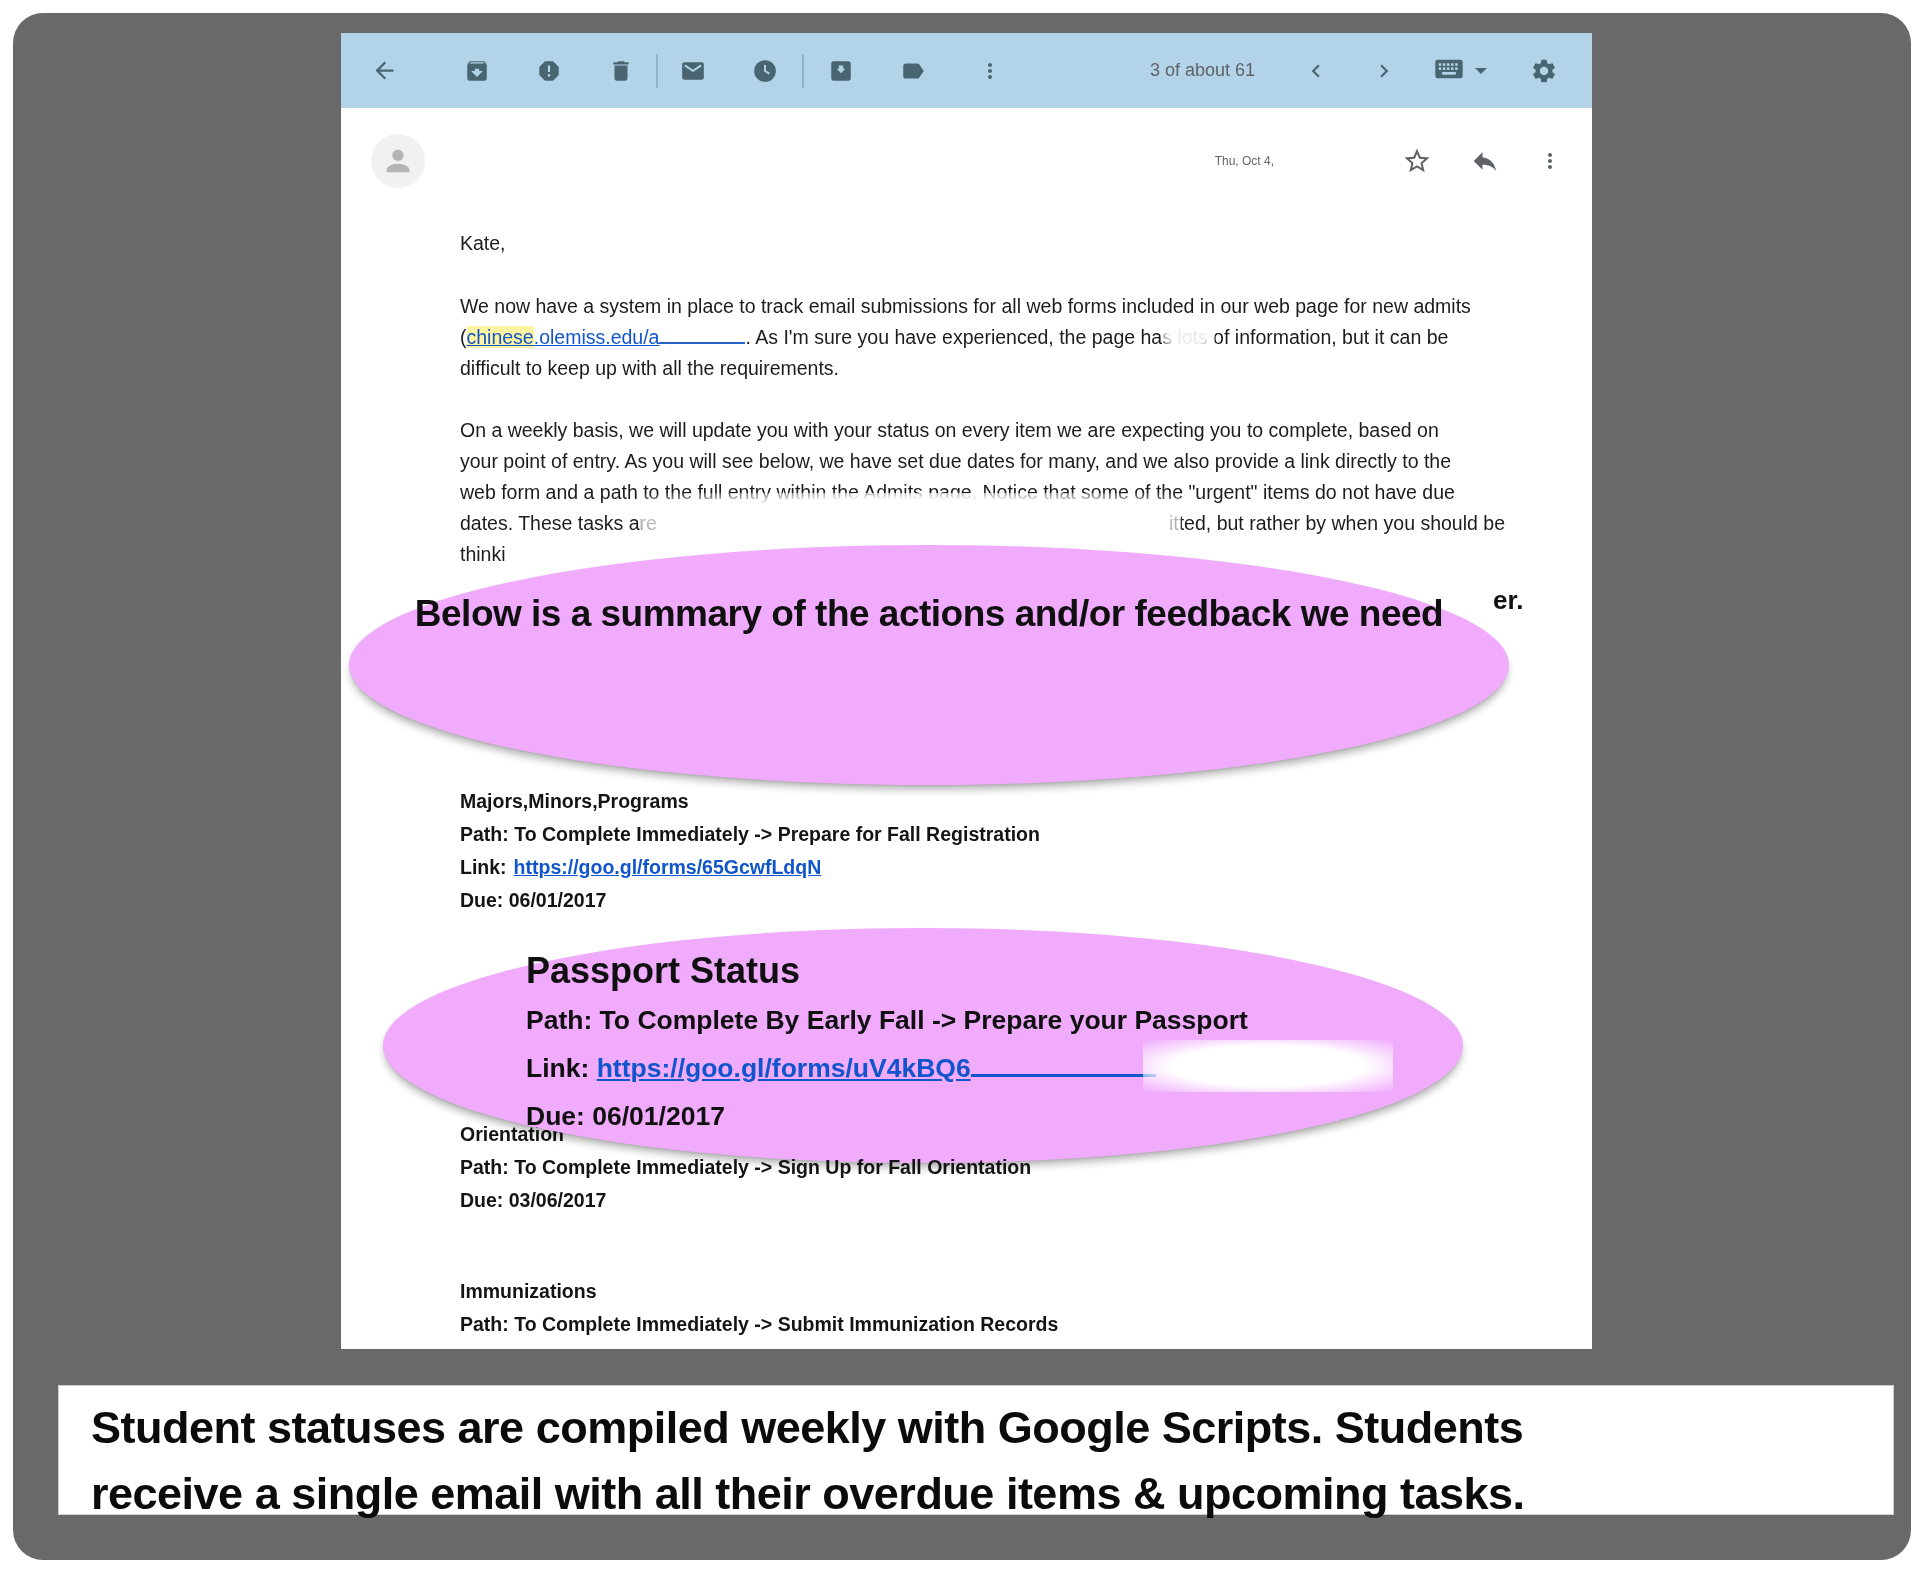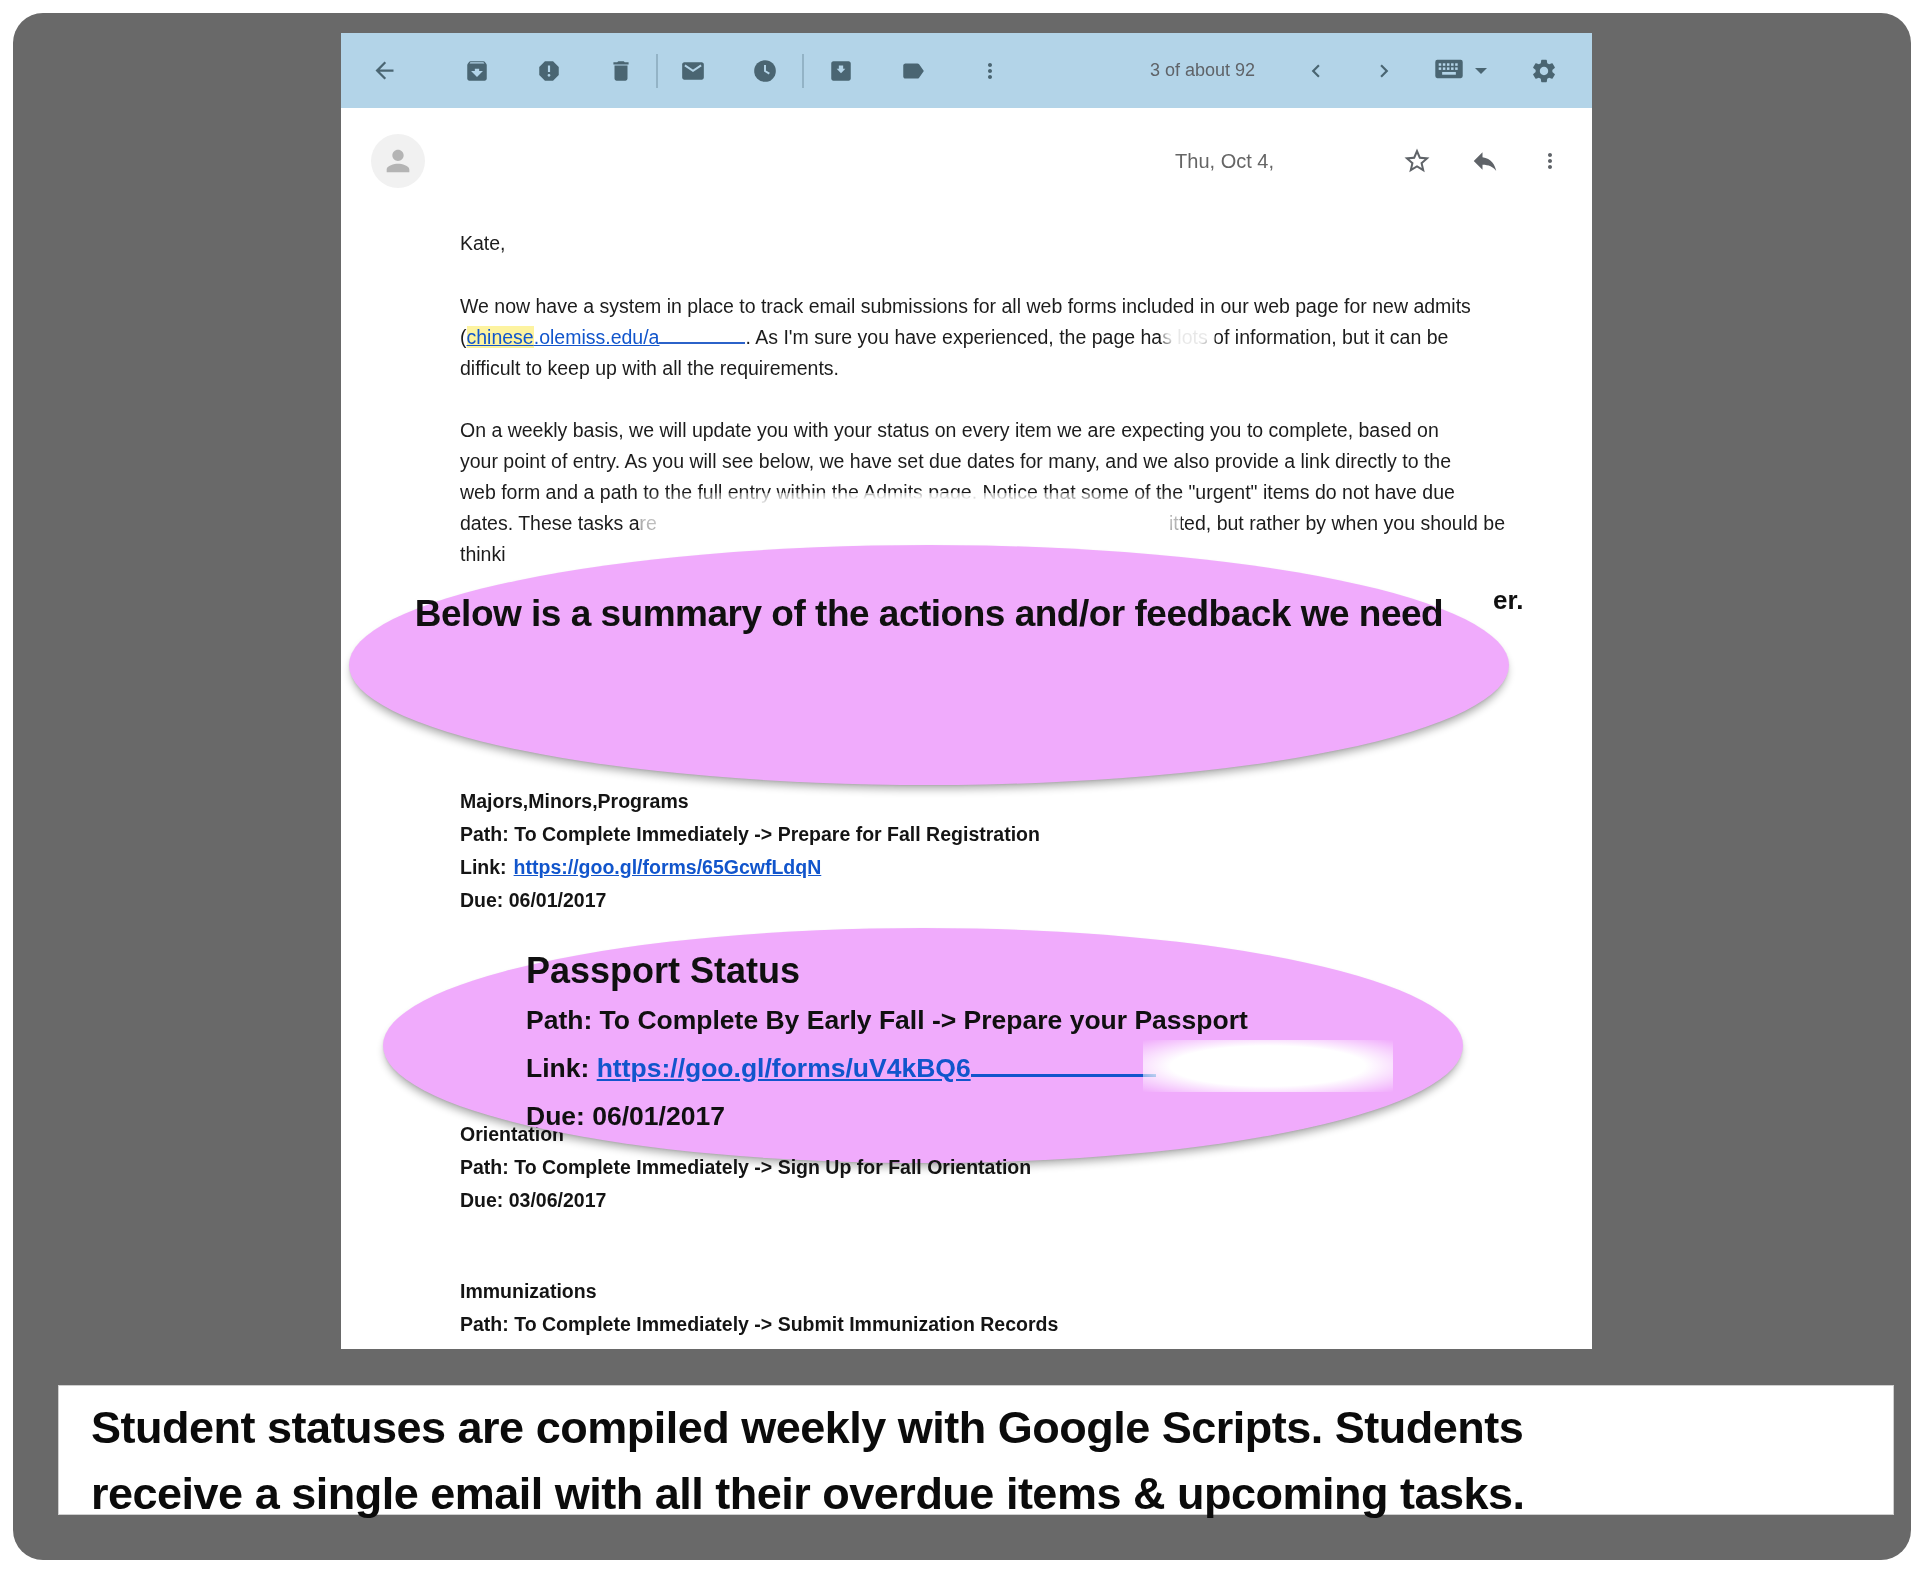--- a/index.html
+++ b/index.html
@@ -16,21 +16,21 @@
   .tbtn svg{display:block;}
   .tdiv{width:2px;height:34px;background:#93b3c6;}
   .counter{color:#5f6368;font-size:18px;margin-left:auto;white-space:nowrap;}
   .kbgroup{display:flex;align-items:center;}
   
   .ehead{position:absolute;left:0;top:98px;width:100%;height:60px;
          display:flex;align-items:center;padding:0 30px;box-sizing:border-box;}
   .avatar{width:54px;height:54px;border-radius:50%;background:#f1f1f1;
           display:flex;align-items:center;justify-content:center;}
   .hright{margin-left:auto;display:flex;align-items:center;}
-  .hdate{color:#656565;font-size:20px;white-space:nowrap;}
+  .hdate{color:#656565;font-size:12px;white-space:nowrap;}
   .hicon{display:flex;align-items:center;justify-content:center;cursor:pointer;}
   
   .ebody{position:absolute;left:119px;top:0;width:1045px;color:#1c1c1c;
          font-size:19.5px;line-height:31px;}
   .tline{position:absolute;white-space:nowrap;}
   .blink{color:#1155cc;text-decoration:underline;}
   .hl{background:#fdf3a0;}
   .gapline{display:inline-block;width:86px;border-bottom:2px solid #2b62c9;
            vertical-align:baseline;}
   .jline{position:absolute;display:flex;justify-content:space-between;width:1045px;}
@@ -111,21 +111,21 @@
       <div class="tbtn" style="margin-left:46px">
         <svg width="26" height="26" viewBox="0 0 24 24" fill="#4a6572">
             <path d="M17.63 5.84C17.27 5.33 16.67 5 16 5L5 5.01C3.9 5.01 3 5.9 3 7v10c0 1.1.9 1.99 2 1.99L16 19c.67 0 1.27-.33 1.63-.84L22 12l-4.37-6.16z"></path>
           </svg>
       </div>
       <div class="tbtn" style="margin-left:52px">
         <svg width="24" height="24" viewBox="0 0 24 24" fill="#4a6572">
             <path d="M12 8c1.1 0 2-.9 2-2s-.9-2-2-2-2 .9-2 2 .9 2 2 2zm0 2c-1.1 0-2 .9-2 2s.9 2 2 2 2-.9 2-2-.9-2-2-2zm0 6c-1.1 0-2 .9-2 2s.9 2 2 2 2-.9 2-2-.9-2-2-2z"></path>
           </svg>
       </div>
-      <div class="counter">3 of about 92</div>
+      <div class="counter">3 of about 61</div>
       <div class="tbtn" style="margin-left:48px">
         <svg width="26" height="26" viewBox="0 0 24 24" fill="#4a6572">
             <path d="M15.41 7.41L14 6l-6 6 6 6 1.41-1.41L10.83 12z"></path>
           </svg>
       </div>
       <div class="tbtn" style="margin-left:42px">
         <svg width="26" height="26" viewBox="0 0 24 24" fill="#4a6572">
             <path d="M10 6L8.59 7.41 13.17 12l-4.58 4.59L10 18l6-6z"></path>
           </svg>
       </div>

